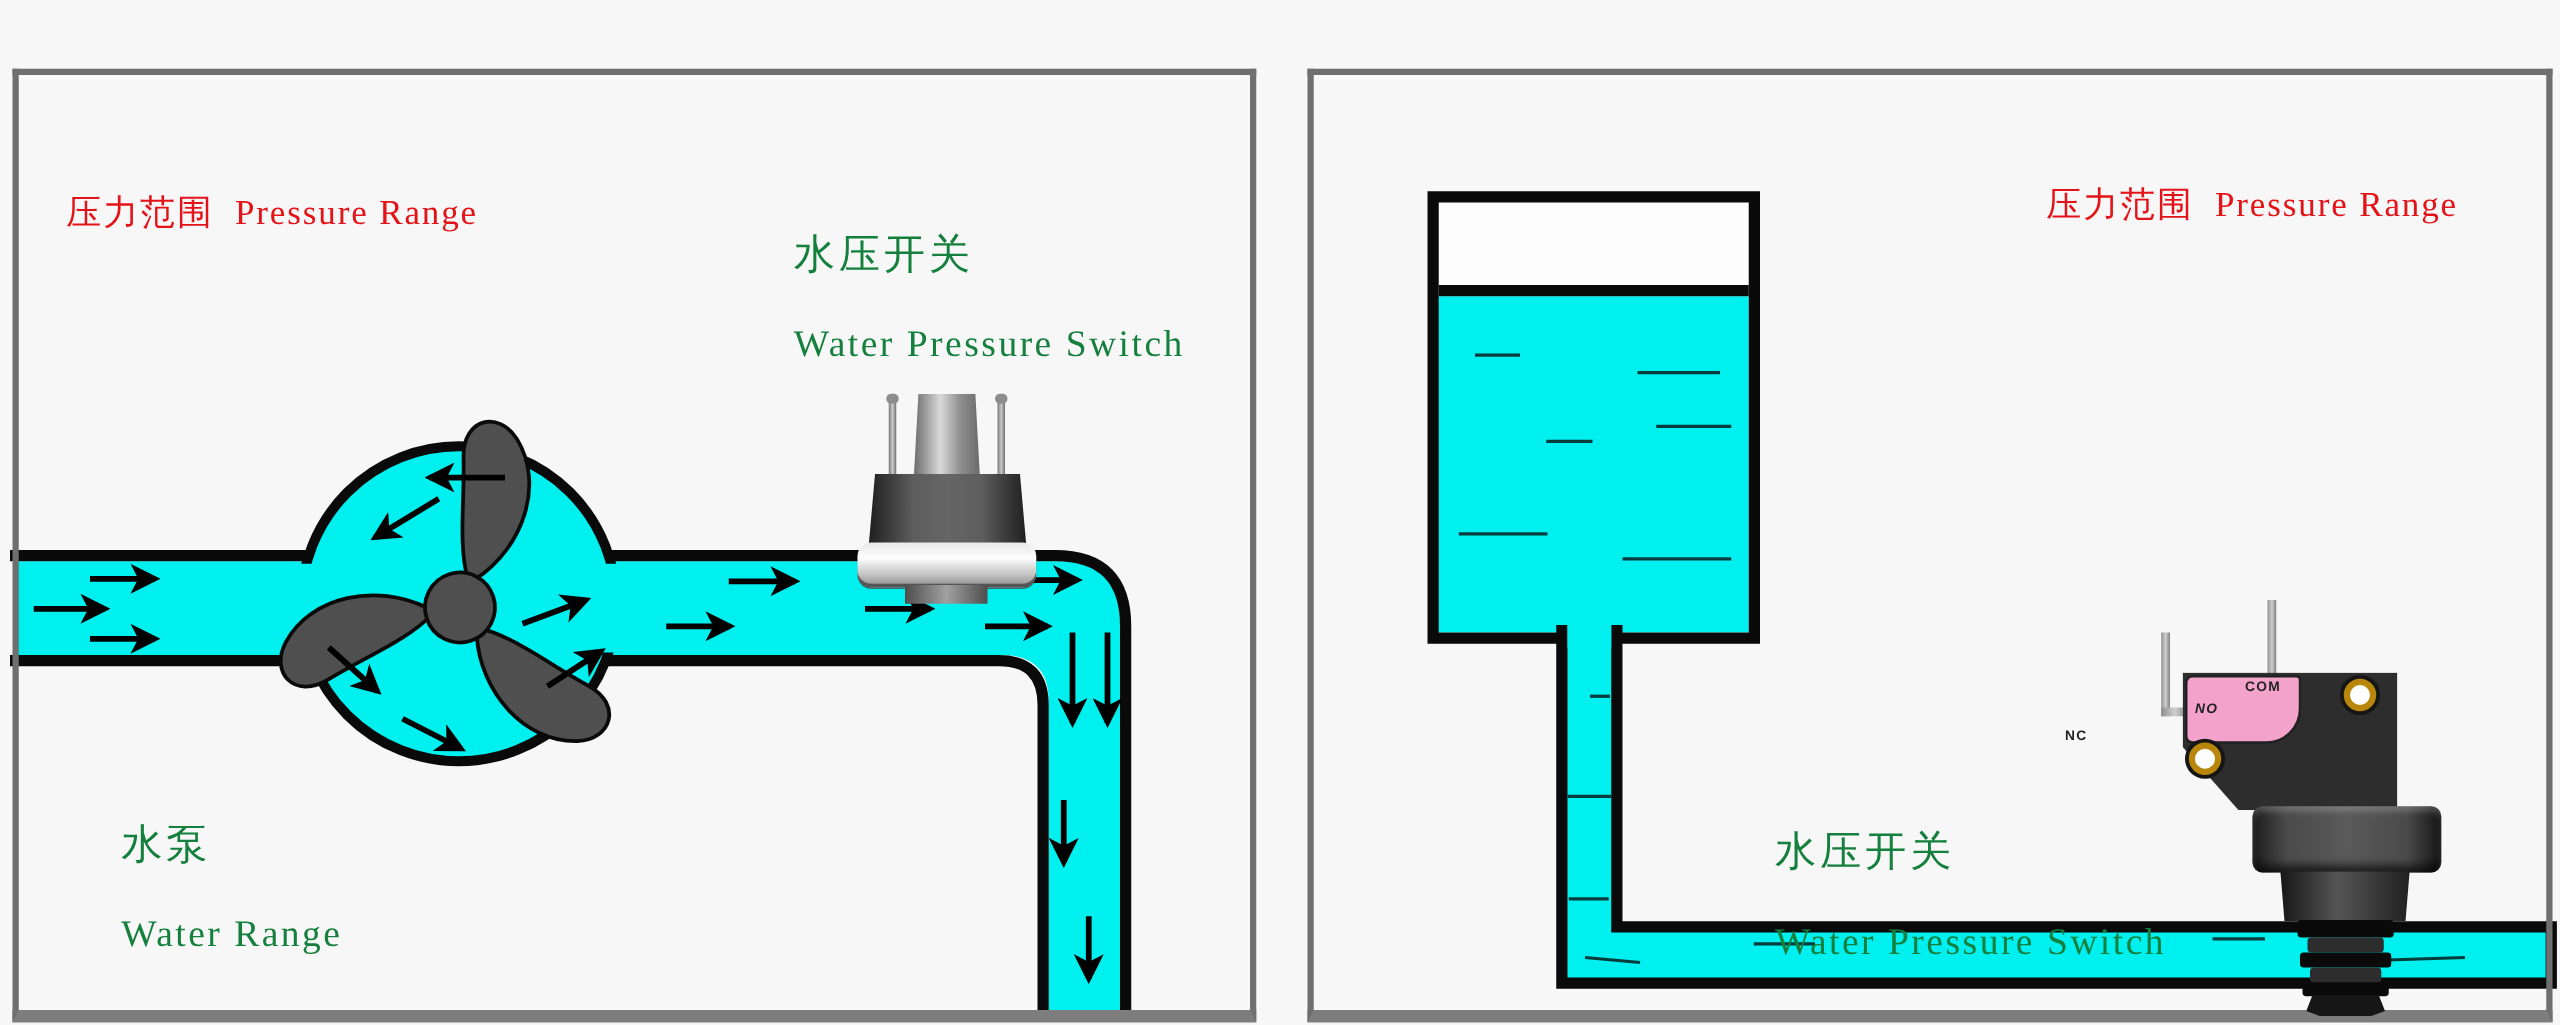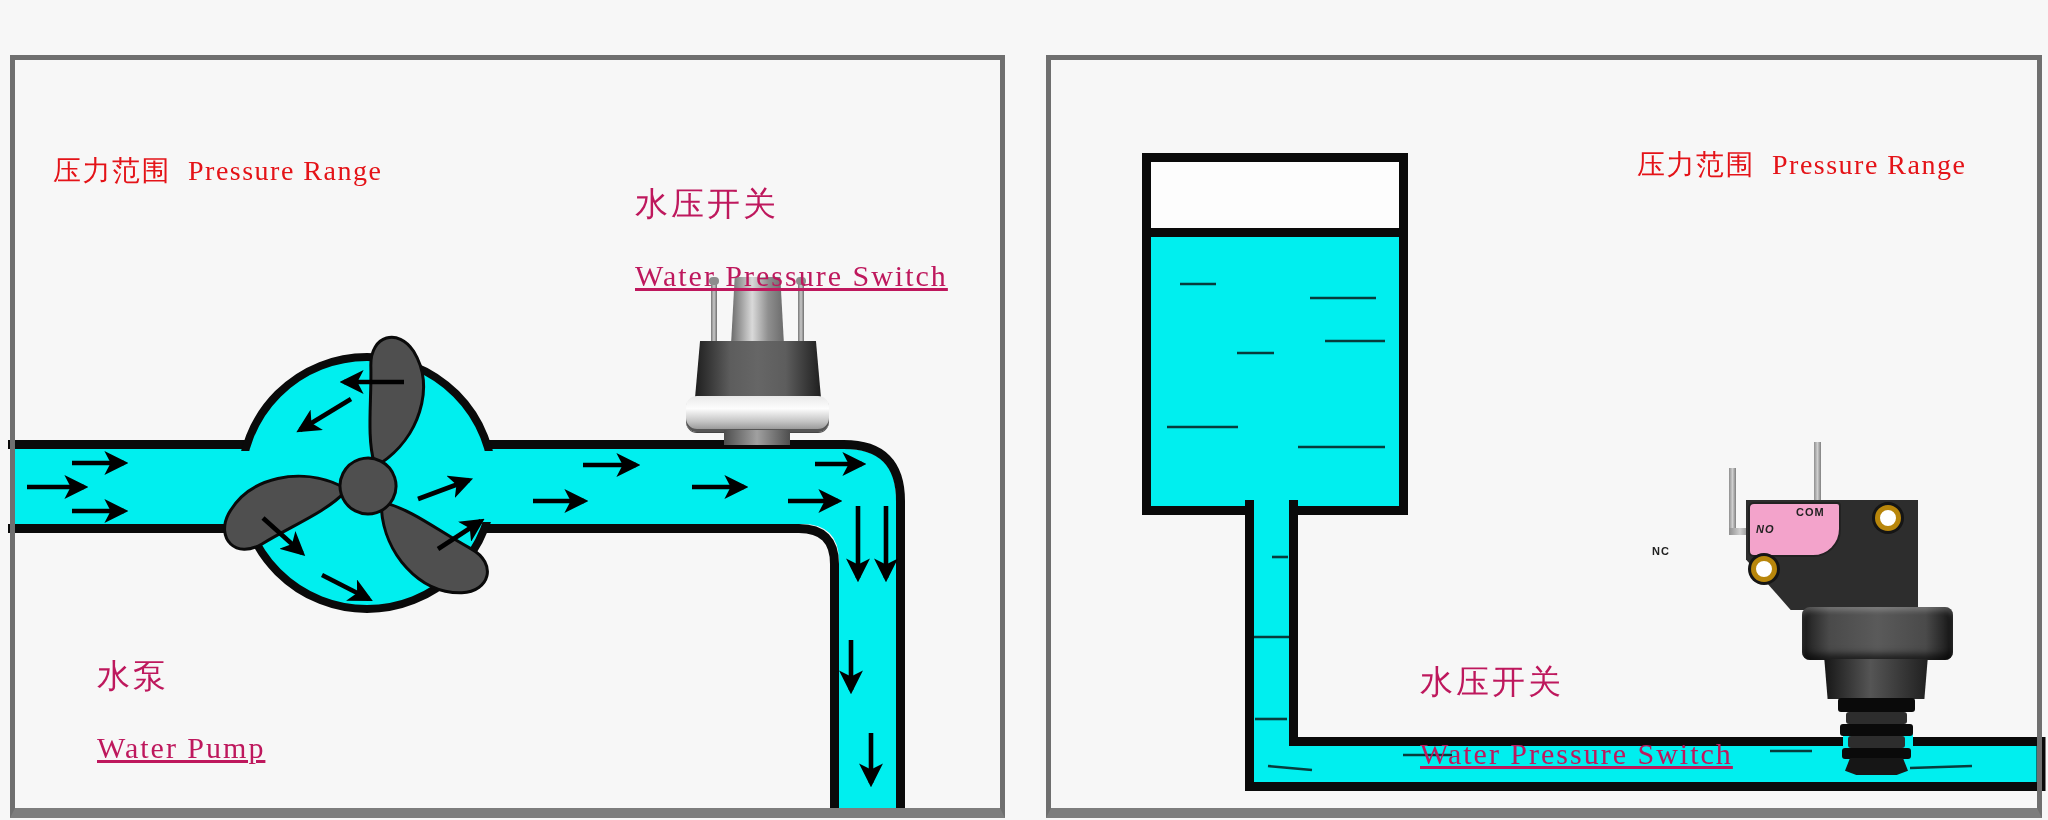--- a/index.html
+++ b/index.html
@@ -1,27 +1,27 @@
 <!DOCTYPE html>
 <html><head>
 <meta charset="utf-8">
 <style>
   html,body{margin:0;padding:0;background:#f7f7f7;}
   #stage{position:relative;width:2048px;height:820px;background:#f7f7f7;overflow:hidden;
          font-family:"Liberation Serif","DejaVu Serif",serif;}
   #diagram-svg{position:absolute;left:0;top:0;z-index:1;}
   .panel{position:absolute;z-index:2;border:5px solid #6f6f6f;border-bottom:10px solid #7d7d7d;
          background:transparent;box-sizing:border-box;}
-  .label{position:absolute;z-index:4;color:#be185d;white-space:pre;}
+  .label{position:absolute;z-index:4;color:#15803d;white-space:pre;}
   .cn{font-size:33px;line-height:37px;letter-spacing:3px;}
-  .en{font-size:30px;line-height:34px;letter-spacing:2px;text-decoration:underline;}
+  .en{font-size:30px;line-height:34px;letter-spacing:2px;}
   .red{color:#e41318;}
   .red .l1{font-size:28px;line-height:34px;letter-spacing:1.5px;}
   .red .l2{font-size:28px;line-height:34px;letter-spacing:2px;}
-  .part{position:absolute;z-index:3;}
+  .part{position:absolute;z-index:3;margin-top:38px;}
   
   .lsw-prong{width:6px;height:64px;background:linear-gradient(90deg,#777,#c9c9c9,#6f6f6f);}
   .lsw-prong:before{content:"";position:absolute;left:-2px;top:-4px;width:10px;height:8px;
          border-radius:4px;background:#8d8d8d;}
   .lsw-cyl{width:53px;height:68px;background:linear-gradient(90deg,#6b6b6b,#d9d9d9 40%,#8f8f8f 70%,#6b6b6b);
          clip-path:polygon(7% 0,93% 0,100% 100%,0 100%);}
   .lsw-block{width:126px;height:57px;background:linear-gradient(90deg,#1f1f1f,#5d5d5d 28%,#666 50%,#5d5d5d 72%,#1f1f1f);
          clip-path:polygon(4% 0,96% 0,100% 100%,0 100%);}
   .lsw-flange{width:143px;height:36px;border-radius:11px;
          background:linear-gradient(180deg,#e9e9e9,#fdfdfd 35%,#c2c2c2 72%,#8a8a8a);
@@ -154,21 +154,21 @@
 
   <div class="label red" style="left:53px;top:118px;">
     <div class="l1">压力范围  Pressure Range</div>
   </div>
   <div class="label" style="left:635px;top:150px;">
     <div class="cn">水压开关</div>
     <div class="en">Water Pressure Switch</div>
   </div>
   <div class="label" style="left:97px;top:622px;">
     <div class="cn">水泵</div>
-    <div class="en">Water Pump</div>
+    <div class="en">Water Range</div>
   </div>
   <div class="label red" style="left:1637px;top:112px;">
     <div class="l1">压力范围  Pressure Range</div>
   </div>
   <div class="label" style="left:1420px;top:628px;">
     <div class="cn">水压开关</div>
     <div class="en">Water Pressure Switch</div>
   </div>
 
 </div>

